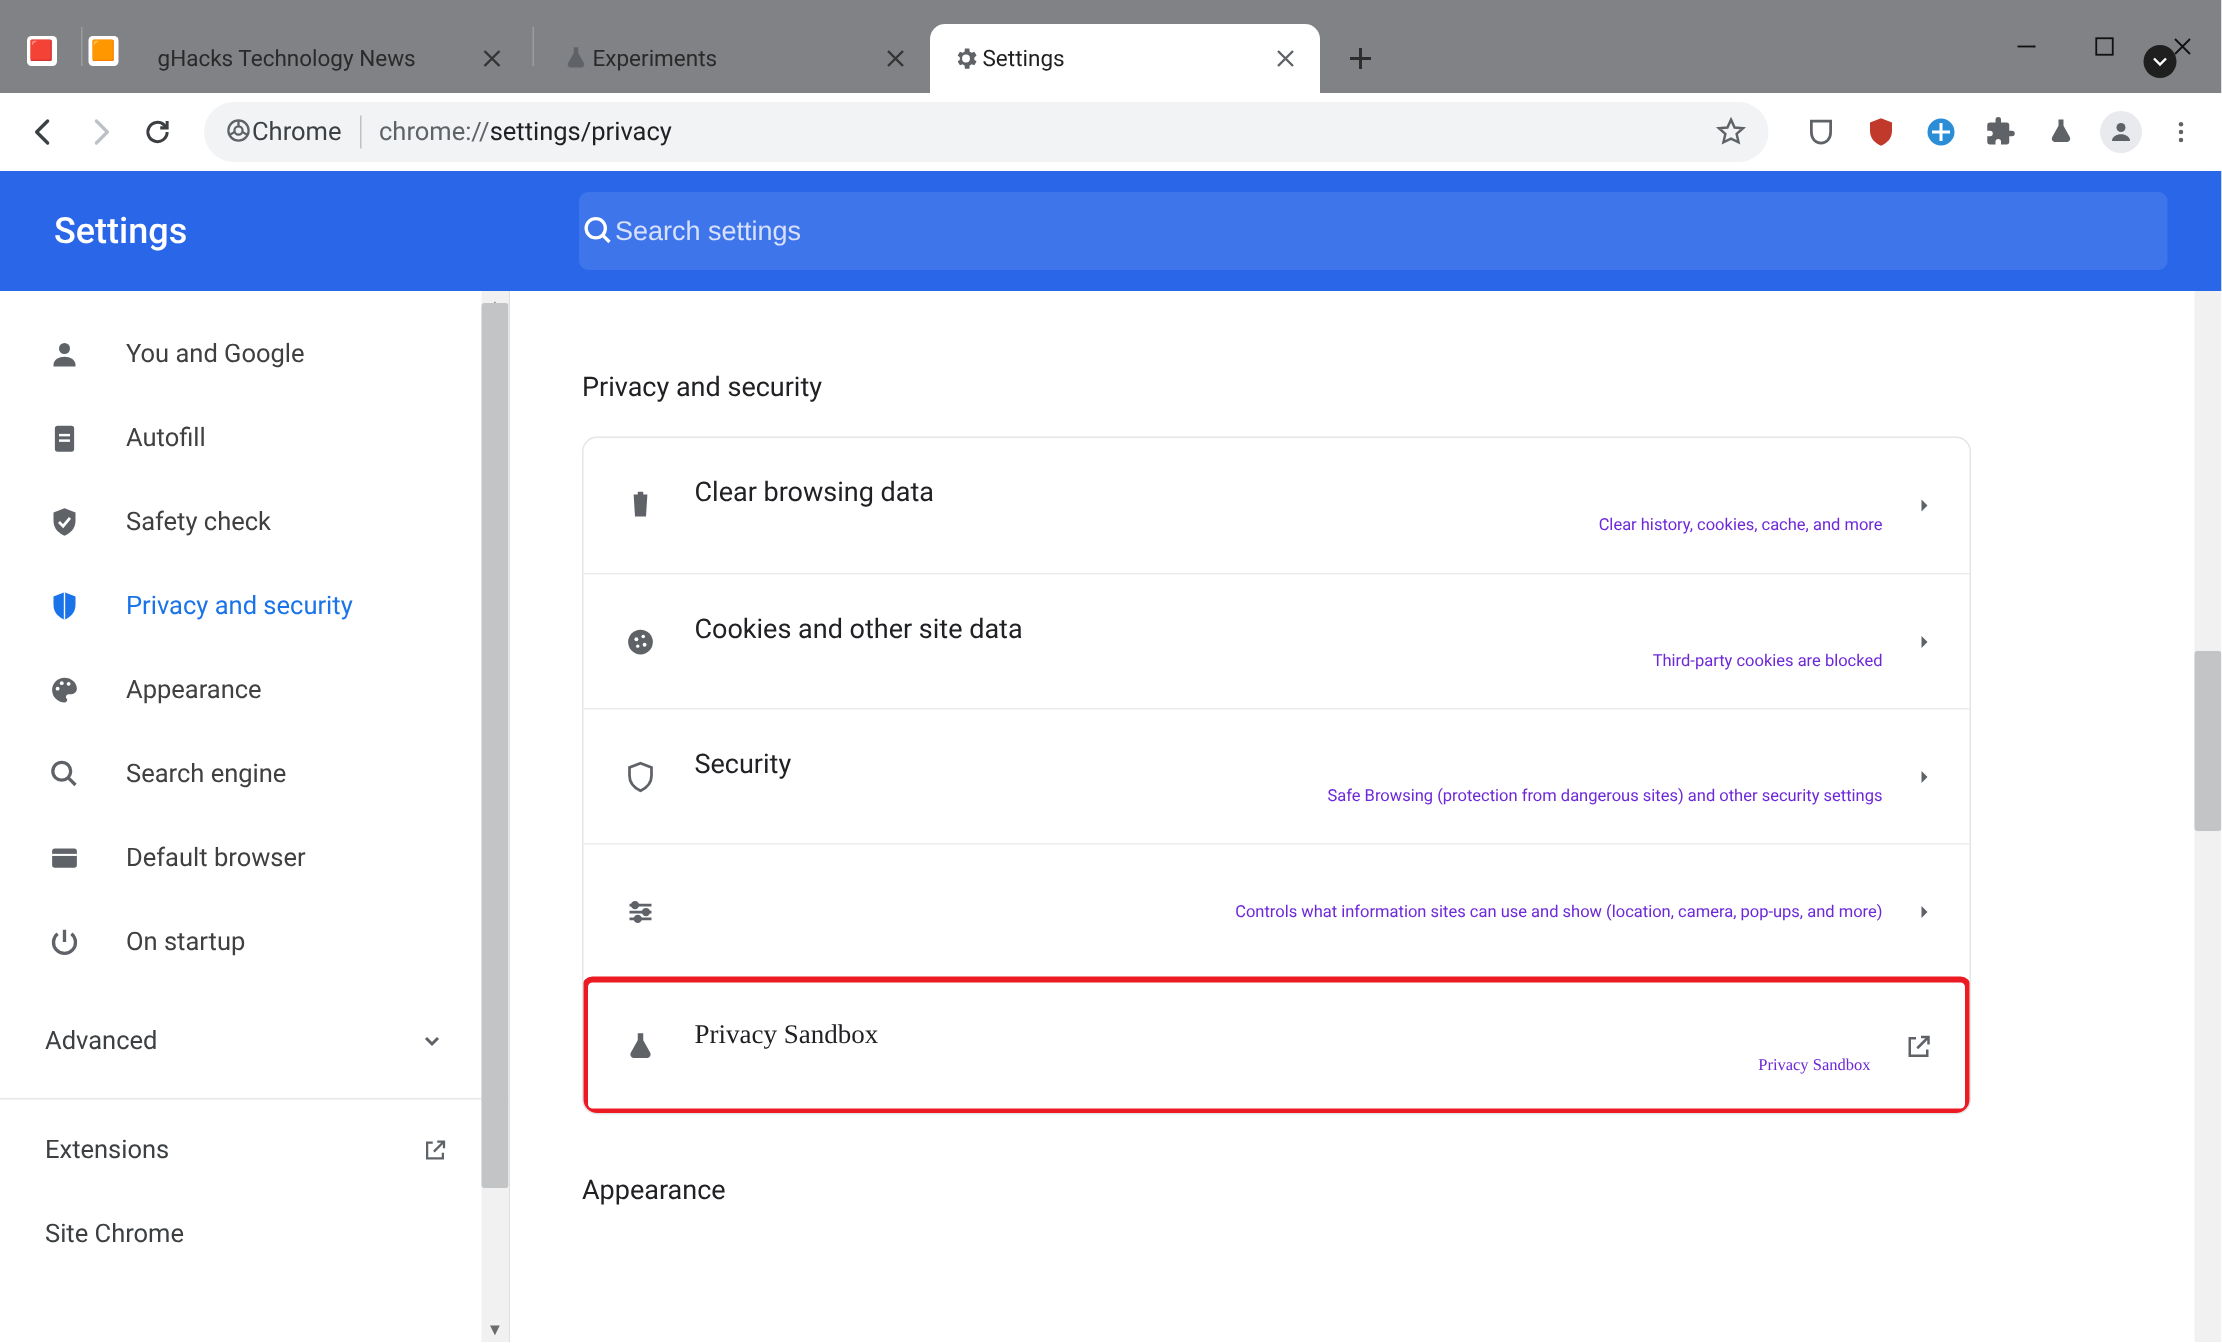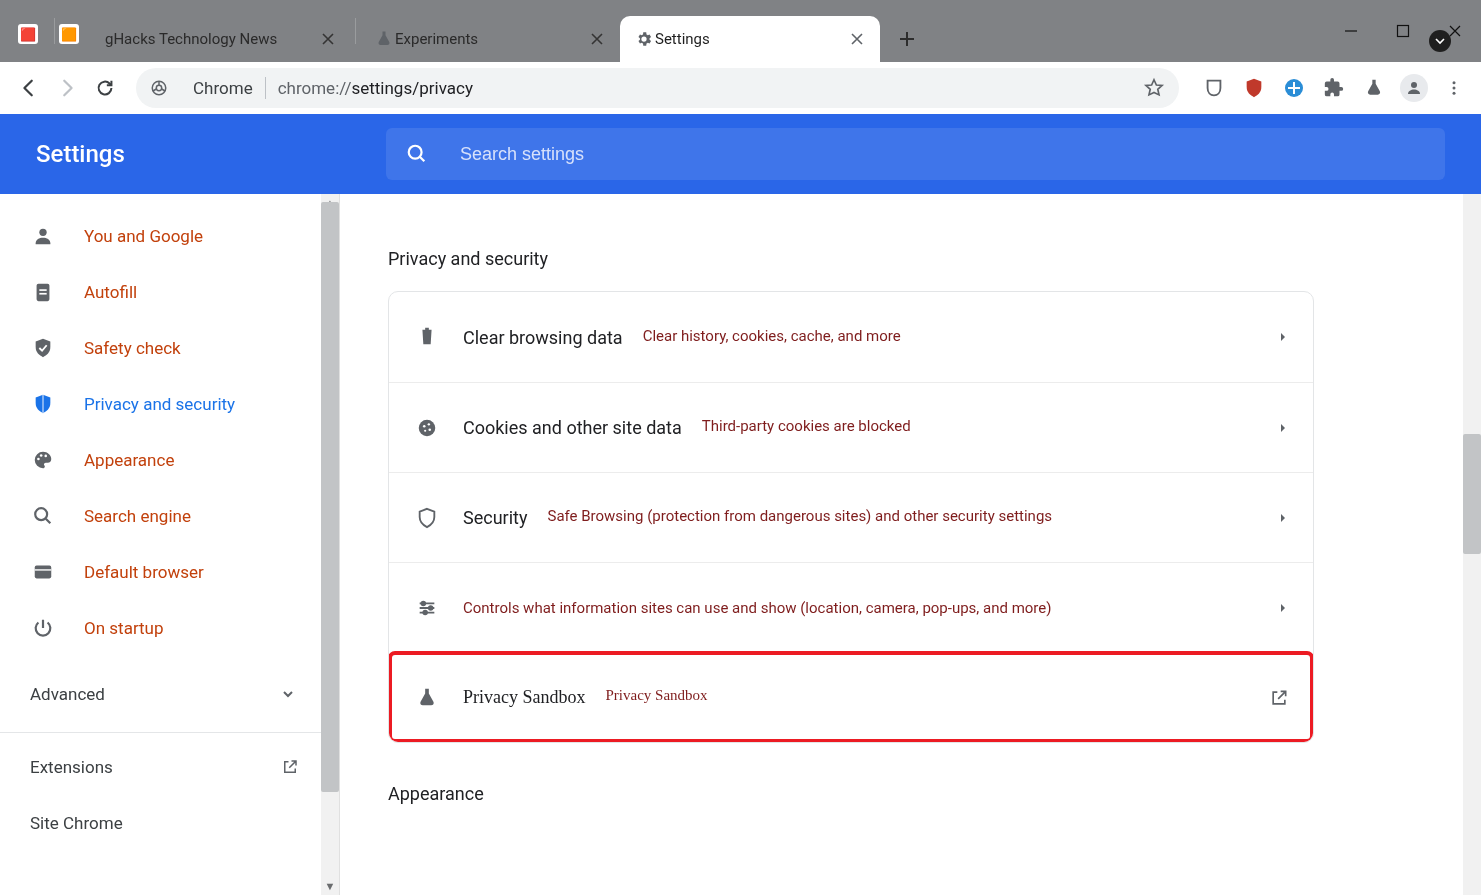--- a/index.html
+++ b/index.html
@@ -21,67 +21,67 @@
   .newtab { width:34px; height:34px; display:flex; align-items:center; justify-content:center; margin:0 10px 6px 10px; color:#2d2d2d; cursor:pointer; border-radius:50%; }
   .win-controls { position:absolute; right:0; top:0; height:62px; display:flex; align-items:center; gap:0; }
   .win-controls .wbtn { width:52px; height:40px; display:flex; align-items:center; justify-content:center; color:#111; cursor:pointer; }
   .titlebar .dark-circle { width:22px; height:22px; border-radius:50%; background:#1f1f1f; display:flex; align-items:center; justify-content:center; margin:0 30px 10px 6px; }
 
   
   .toolbar { height:52px; background:#fff; display:flex; align-items:center; padding:0 10px; border-bottom:1px solid #fff; }
   .nav-icn { width:38px; height:38px; display:flex; align-items:center; justify-content:center; color:#5f6368; border-radius:50%; cursor:pointer; }
   .nav-icn.disabled { color:#b9bbbe; cursor:default; }
   .omnibox { flex:1; height:40px; margin:0 12px; border-radius:20px; background:#f1f3f4; display:flex; align-items:center; padding:0 14px; gap:12px; color:#202124; }
-  .omnibox .chrome-chip { display:flex; align-items:center; gap:25px; font-size:17px; color:#3c4043; }
+  .omnibox .chrome-chip { display:flex; align-items:flex-start; gap:0; font-size:17px; color:#3c4043; }
   .omnibox .vline { width:1px; height:22px; background:#bdc1c6; }
   .omnibox .url { font-size:17px; color:#5f6368; }
   .omnibox .url .dark { color:#202124;text-align:center; }
   .omnibox .star { margin-left:auto; color:#5f6368; }
   .ext-icons { display:flex; align-items:center; gap:6px; margin-left:6px; }
   .ext-icons .ext { width:34px; height:34px; display:flex; align-items:center; justify-content:center; color:#5f6368; cursor:pointer; }
   .avatar { width:28px; height:28px; border-radius:50%; background:#e8eaed; display:flex; align-items:center; justify-content:center; }
 
   
   .settings-header { height:80px; background:#2a66e8; display:flex; align-items:center; padding:0 36px; gap:40px; }
   .settings-header .title { color:#fff; font-size:24px; font-weight:500; width:310px; }
-  .search-wrap { flex:1; height:52px; background:#3f75ea; border-radius:6px; display:flex; align-items:center; padding:0 20px; gap:32px; }
+  .search-wrap { flex:1; height:52px; background:#3f75ea; border-radius:6px; display:flex; align-items:center; padding:0 2px; gap:0; }
   .search-wrap input { flex:1; background:transparent; border:0; outline:0; color:#fff; font-size:18px; }
   .search-wrap input::placeholder { color:#d7e1fb; }
   .search-wrap .sicon { color:#fff; }
 
   
   .body { display:flex; height:calc(895px - 62px - 52px - 80px); }
   .sidebar { width:340px; border-right:1px solid #e0e0e0; position:relative; overflow:hidden; background:#fff; }
   .side-scroll-track { position:absolute; right:0; top:0; width:18px; height:100%; background:#f1f1f1; }
   .side-scroll-thumb { position:absolute; right:0; top:8px; width:18px; height:590px; background:#c2c4c6; border-radius:2px; }
   .side-scroll-arrow { position:absolute; right:0; width:18px; height:18px; display:flex; align-items:center; justify-content:center; color:#6a6c6e; font-size:11px; }
   .side-scroll-arrow.down { bottom:0; }
 
   .nav-list { padding:14px 0 0 0; }
-  .nav-item { display:flex; align-items:center; gap:28px; height:56px; padding:0 28px 0 30px; color:#c2410c; cursor:pointer; font-size:17px; border-radius:0 28px 28px 0; margin-right:26px; }
+  .nav-item { display:flex; align-items:center; gap:28px; height:56px; padding:0 28px 0 30px; color:#404040; cursor:pointer; font-size:17px; border-radius:0 28px 28px 0; margin-right:26px; }
   .nav-item .nicon { width:26px; height:26px; display:flex; align-items:center; justify-content:center; color:#5f6368; }
   .nav-item.selected { color:#1a73e8; }
   .nav-item.selected .nicon { color:#1a73e8; }
   .nav-adv { display:flex; align-items:center; justify-content:space-between; height:56px; padding:0 44px 0 30px; color:#3c4043; font-size:17px; cursor:pointer; margin-top:10px; }
   .nav-sep { height:1px; background:#e4e6e8; margin:10px 0 6px 0; }
   .nav-link { display:flex; align-items:center; justify-content:space-between; height:56px; padding:0 40px 0 30px; color:#3c4043; font-size:17px; cursor:pointer; }
 
   
   .main { flex:1; background:#fff; position:relative; overflow:hidden; }
   .main-scroll-track { position:absolute; right:0; top:0; width:18px; height:100%; background:#f1f1f1; }
   .main-scroll-thumb { position:absolute; right:0; top:240px; width:18px; height:120px; background:#c2c4c6; border-radius:2px; }
   .content { padding:36px 48px 0 48px; width:1022px; }
   .section-title { font-size:18px; color:#202124; margin:18px 0 22px 0; font-weight:400; }
   .card { border:1px solid #e3e5e7; border-radius:10px; background:#fff; overflow:hidden; }
   .row { display:flex; align-items:center; padding:18px 24px; gap:22px; cursor:pointer; min-height:90px; }
   .row + .row { border-top:1px solid #ececec; }
   .row .ricon { width:28px; height:28px; display:flex; align-items:center; justify-content:center; color:#5f6368; flex:none; }
-  .row .rtext { flex:1; display:flex; flex-direction:row; gap:20px; }
+  .row .rtext { flex:1; display:flex; flex-direction:column; gap:4px; }
   .row .rtitle { font-size:18px; color:#202124; }
-  .row .rdesc { font-size:15px; color:#7f1d1d; }
+  .row .rdesc { font-size:11px; color:#6d28d9;text-align:right; }
   .row .chev { color:#5f6368; flex:none; }
   .row.highlight { outline:4px solid #ec1b23; outline-offset:-3px; border-radius:6px; position:relative; z-index:2;font-family:Liberation Serif, serif; }
 
   svg { display:block; }
 </style>
 </head>
 <body>
 
 <div class="titlebar">
   <div class="tab-strip">

